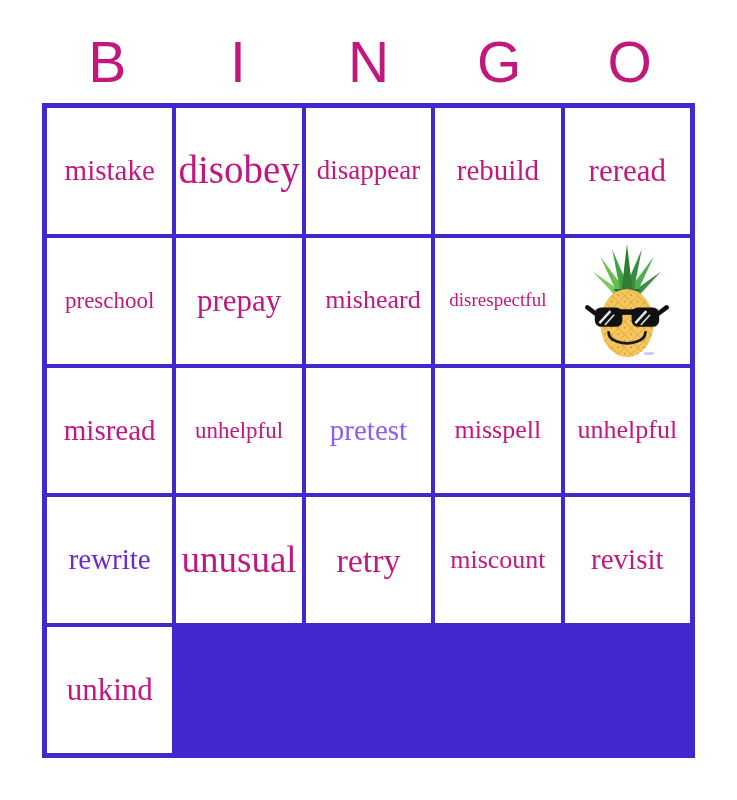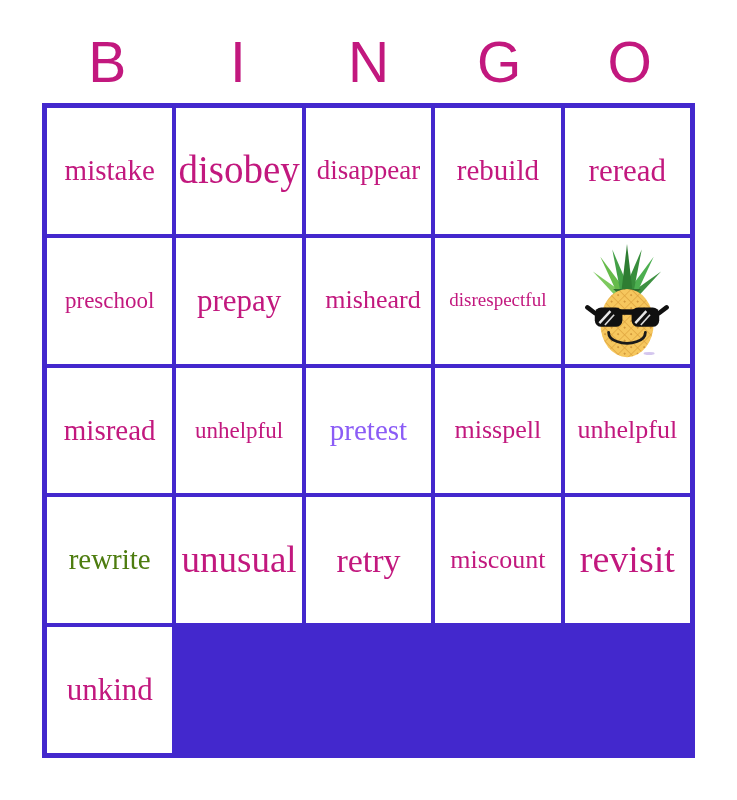--- a/index.html
+++ b/index.html
@@ -109,31 +109,31 @@
     </div>
     <div class="cell" style="color: #8b5cf6;">
       <span style="font-size: 29px;">pretest</span>
     </div>
     <div class="cell" style="color: rgb(194, 24, 126);">
       <span style="font-size: 26px;">misspell</span>
     </div>
     <div class="cell" style="color: rgb(194, 24, 126);">
       <span style="font-size: 26px;">unhelpful</span>
     </div>
-    <div class="cell" style="color: #4d7c0f;">
+    <div class="cell" style="color: #6d28d9;">
       <span style="font-size: 29px;">rewrite</span>
     </div>
     <div class="cell" style="color: rgb(194, 24, 126);">
       <span style="font-size: 37px;">unusual</span>
     </div>
     <div class="cell" style="color: rgb(194, 24, 126);">
       <span style="font-size: 34px;">retry</span>
     </div>
     <div class="cell" style="color: rgb(194, 24, 126);">
       <span style="font-size: 26px;">miscount</span>
     </div>
     <div class="cell" style="color: rgb(194, 24, 126);">
-      <span style="font-size: 38px;">revisit</span>
+      <span style="font-size: 29px;">revisit</span>
     </div>
     <div class="cell" style="color: rgb(194, 24, 126);">
       <span style="font-size: 31px;">unkind</span>
     </div>
   </div>
 
 </body></html>

